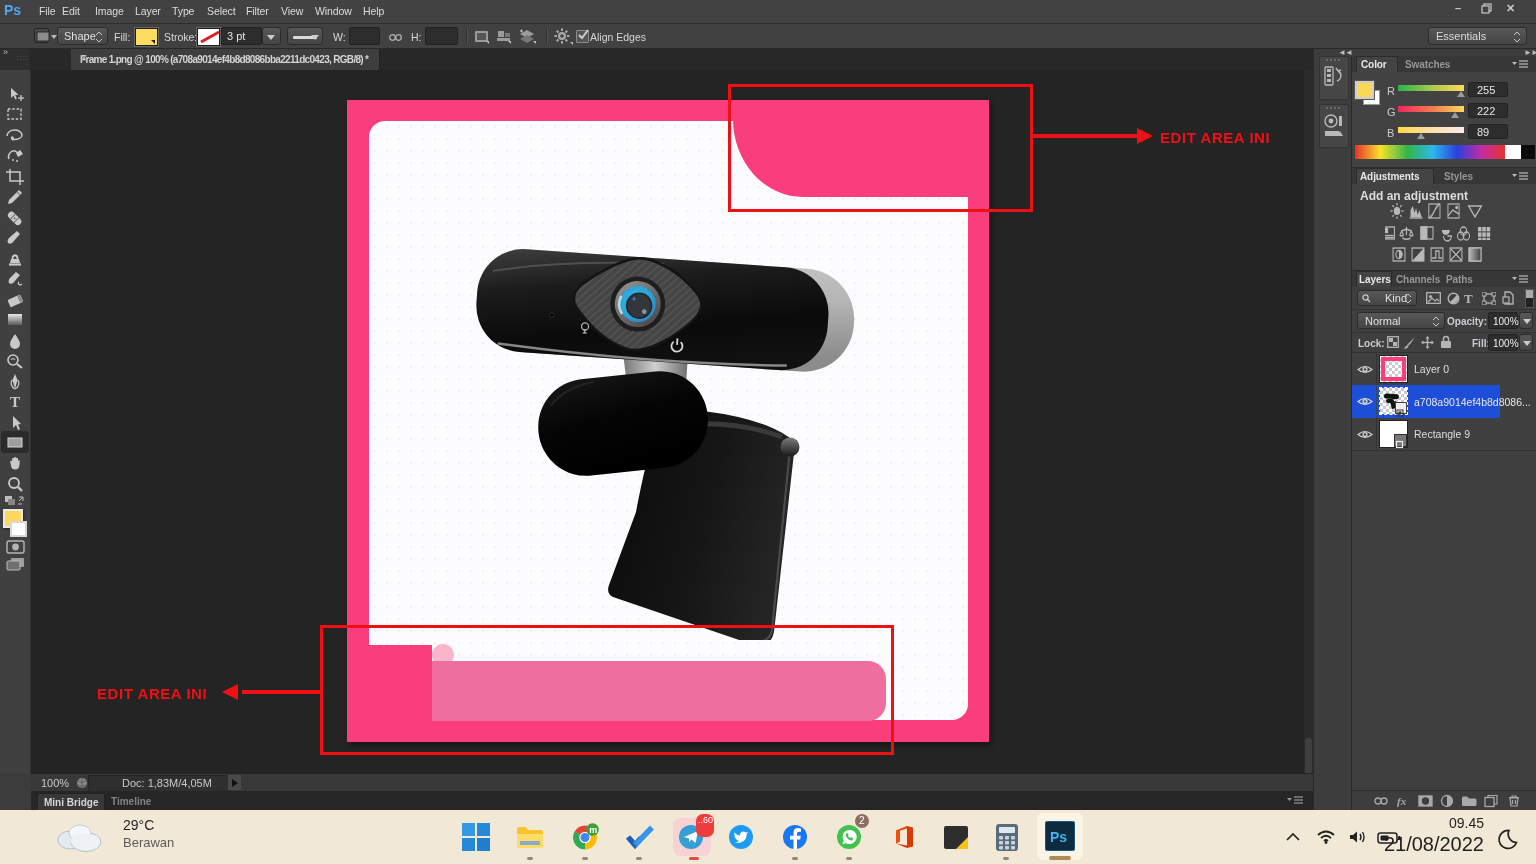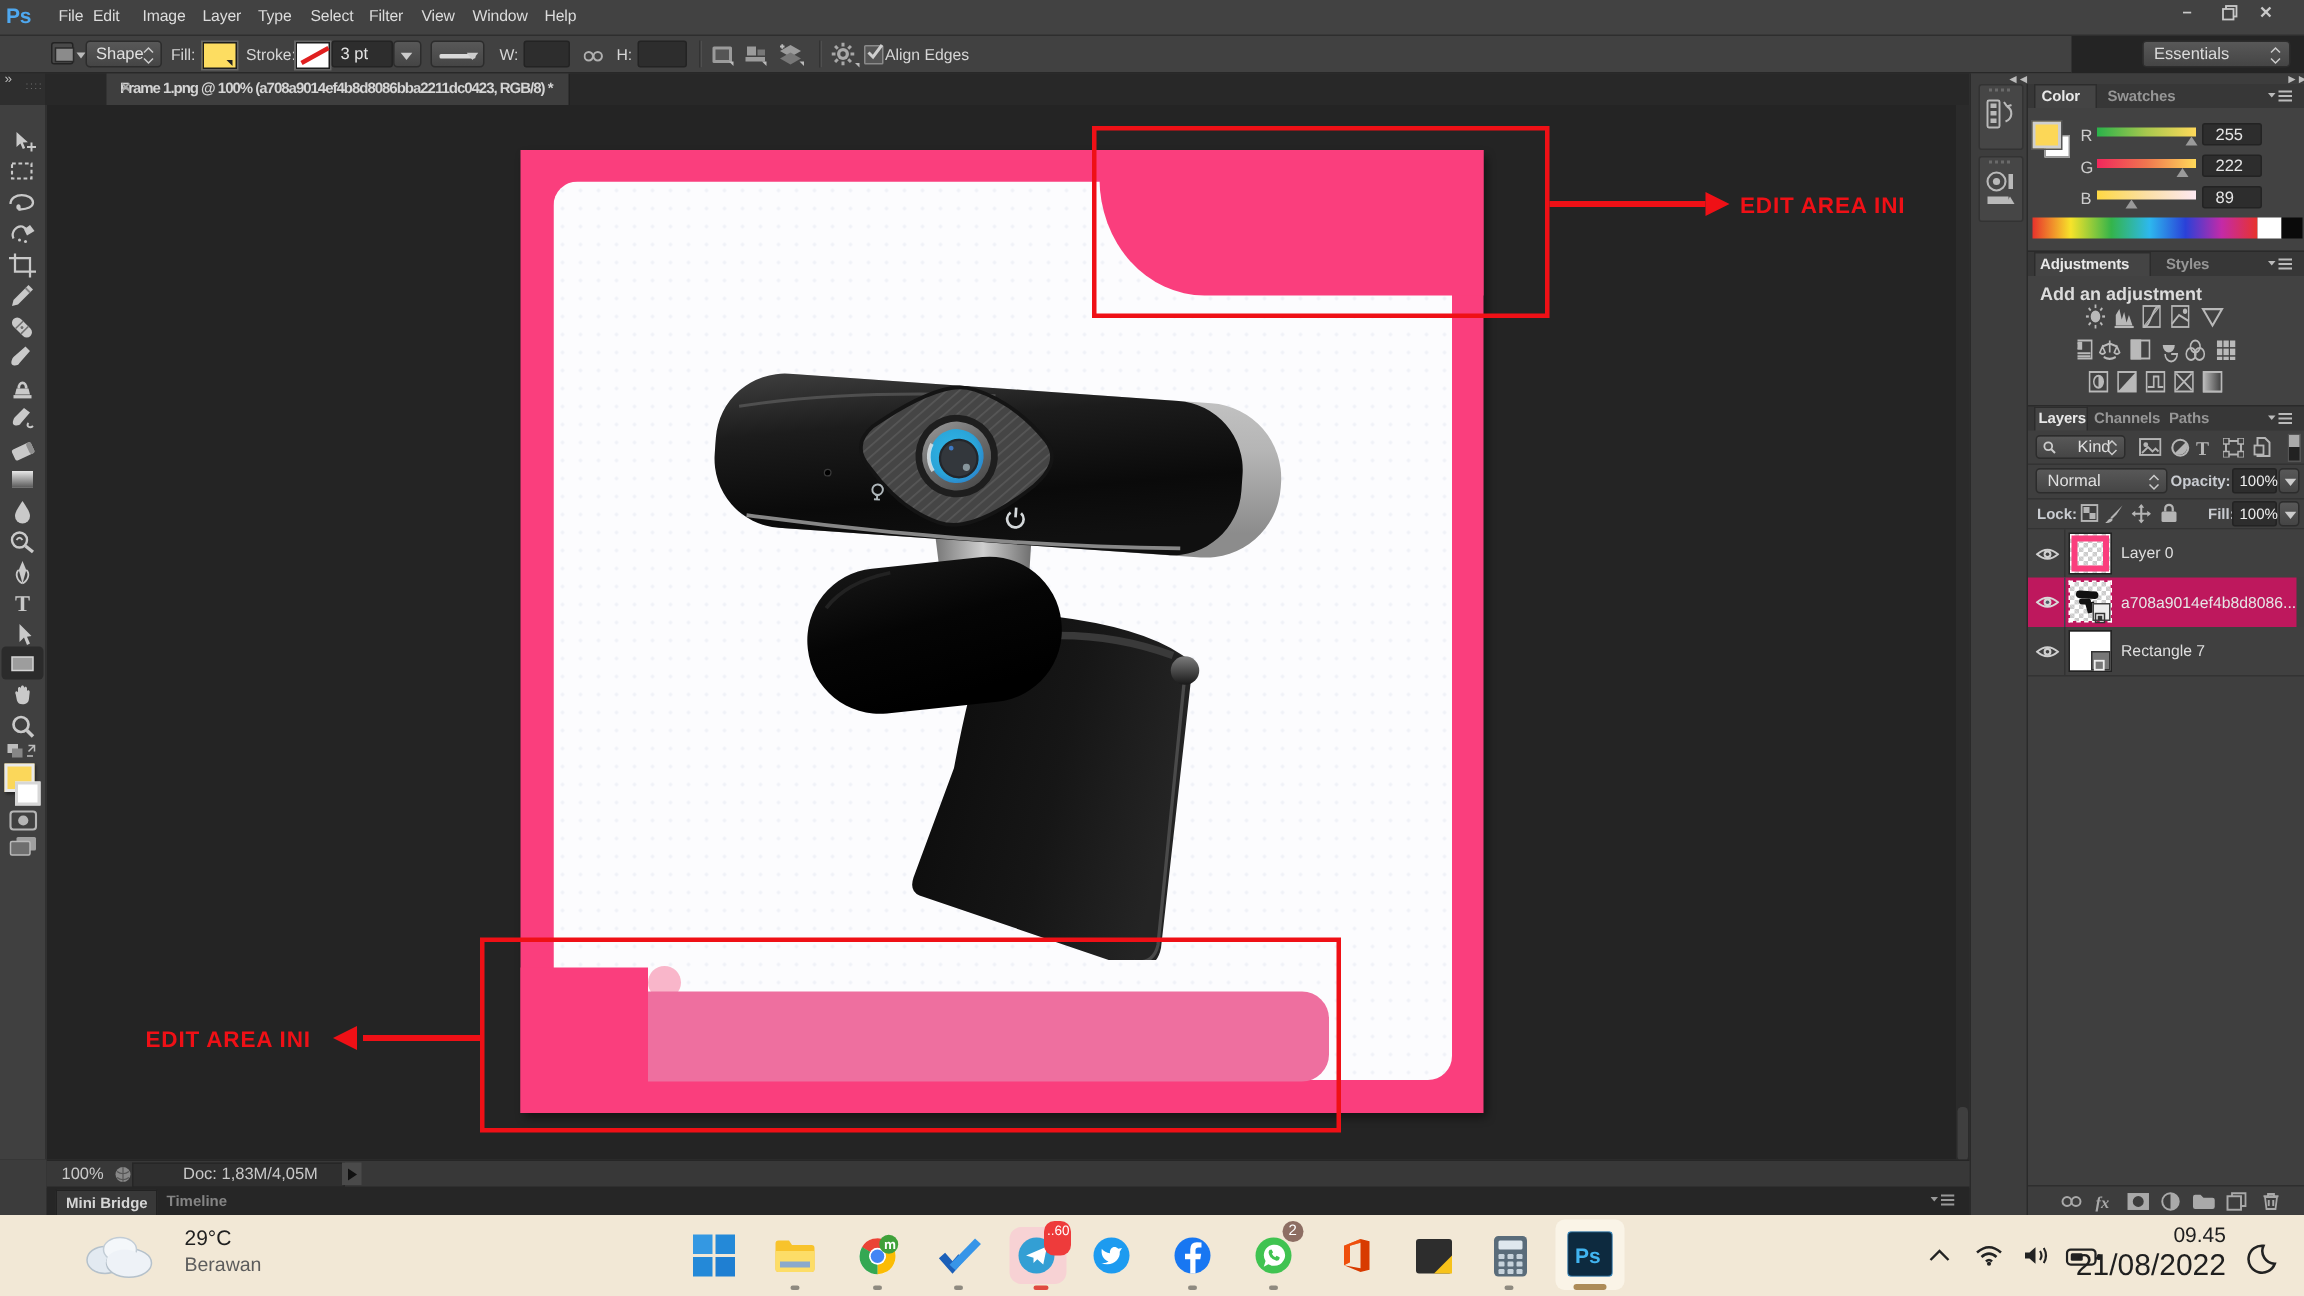--- a/index.html
+++ b/index.html
@@ -3,21 +3,21 @@
 <meta charset="utf-8">
 <style>
 html,body{margin:0;padding:0;}
 #page{position:relative;width:1536px;height:864px;background:#242424;font-family:"Liberation Sans",sans-serif;overflow:hidden;}
 .abs{position:absolute;}
 
 #menubar{position:absolute;left:0;top:0;width:1536px;height:23px;background:#424242;border-bottom:1px solid #2e2e2e;}
 #menubar .mi{position:absolute;top:5px;font-size:10.5px;color:#dcdcdc;letter-spacing:-0.1px;}
 #pslogo{position:absolute;left:4px;top:2px;font-size:14px;font-weight:bold;color:#4fa8ef;letter-spacing:-0.2px;}
 .winbtn{position:absolute;top:2px;color:#c9c9c9;font-size:11px;}
-#optbar{position:absolute;left:0;top:24px;width:1381px;height:24px;background:#414141;border-bottom:1px solid #282828;}
+#optbar{position:absolute;left:0;top:24px;width:1536px;height:24px;background:#414141;border-bottom:1px solid #282828;}
 #optbar .lbl{position:absolute;top:7px;font-size:10.5px;color:#d6d6d6;}
 .combo{position:absolute;background:linear-gradient(#585858,#454545);border:1px solid #2c2c2c;border-radius:3px;box-sizing:border-box;}
 .well{position:absolute;background:#2d2d2d;border:1px solid #232323;border-radius:2px;box-sizing:border-box;}
 .vdiv{position:absolute;top:3px;width:1px;height:18px;background:#333;border-right:1px solid #4f4f4f;}
 
 #tabbar{position:absolute;left:0;top:49px;width:1536px;height:21px;background:#282828;}
 #doctab{position:absolute;left:71px;top:0px;width:308px;height:21px;background:#3e3e3e;border-right:1px solid #222;}
 #doctab span{position:absolute;left:9px;top:5px;font-size:10px;font-weight:bold;color:#d4d4d4;letter-spacing:-0.68px;white-space:nowrap;}
 
 #toolbar{position:absolute;left:0;top:70px;width:30px;height:703px;background:#404040;border-right:1px solid #303030;}
@@ -646,21 +646,21 @@
           <path d="M1 5.5 Q8 -0.5 15 5.5 Q8 11.5 1 5.5 Z" fill="none" stroke="#cfcfcf" stroke-width="1.2"></path>
           <circle cx="8" cy="5.5" r="2.6" fill="#cfcfcf"></circle>
           <circle cx="8" cy="5.5" r="1.2" fill="#404040"></circle>
         </svg>
       <div style="position:absolute;left:24px;top:0;width:1px;height:32px;background:#333;"></div>
       <div style="position:absolute;left:28px;top:3px;width:27px;height:26px;background:#fff;background-image:linear-gradient(45deg,#ccc 25%,transparent 25%,transparent 75%,#ccc 75%),linear-gradient(45deg,#ccc 25%,transparent 25%,transparent 75%,#ccc 75%);background-size:6px 6px;background-position:0 0,3px 3px;outline:1px solid #222;">
         <div style="position:absolute;left:1px;top:1px;width:25px;height:24px;border:4px solid #fa3e7d;box-sizing:border-box;"></div>
       </div>
       <span style="position:absolute;left:62px;top:10px;font-size:10.5px;color:#dedede;">Layer 0</span>
     </div>
-    <div id="lrow2" class="abs" style="left:0;top:336px;width:179px;height:33px;background:#be185d;">
+    <div id="lrow2" class="abs" style="left:0;top:336px;width:148px;height:33px;background:#1d4ed8;">
       <svg width="16" height="11" style="position:absolute;left:5px;top:11px;">
           <path d="M1 5.5 Q8 -0.5 15 5.5 Q8 11.5 1 5.5 Z" fill="none" stroke="#d8d8d8" stroke-width="1.2"></path>
           <circle cx="8" cy="5.5" r="2.6" fill="#d8d8d8"></circle>
           <circle cx="8" cy="5.5" r="1.2" fill="#4e5a66"></circle>
         </svg>
       <div style="position:absolute;left:24px;top:0;width:1px;height:33px;background:#3a4650;"></div>
       <div style="position:absolute;left:28px;top:3px;width:27px;height:26px;background:#fff;background-image:linear-gradient(45deg,#ccc 25%,transparent 25%,transparent 75%,#ccc 75%),linear-gradient(45deg,#ccc 25%,transparent 25%,transparent 75%,#ccc 75%);background-size:6px 6px;background-position:0 0,3px 3px;outline:1.5px dashed #fff;">
         <svg width="26" height="26">
             <rect x="4" y="6" width="15" height="5" rx="2.5" fill="#111" transform="rotate(4 12 8)"></rect>
             <rect x="6" y="11" width="8" height="4" rx="2" fill="#111"></rect>
@@ -678,21 +678,21 @@
           <path d="M1 5.5 Q8 -0.5 15 5.5 Q8 11.5 1 5.5 Z" fill="none" stroke="#cfcfcf" stroke-width="1.2"></path>
           <circle cx="8" cy="5.5" r="2.6" fill="#cfcfcf"></circle>
           <circle cx="8" cy="5.5" r="1.2" fill="#404040"></circle>
         </svg>
       <div style="position:absolute;left:24px;top:0;width:1px;height:32px;background:#333;"></div>
       <div style="position:absolute;left:28px;top:3px;width:27px;height:26px;background:#fff;outline:1px solid #222;">
         <div style="position:absolute;right:0px;bottom:0px;width:11px;height:11px;background:#777;border:1px solid #333;"><svg width="9" height="9">
               <rect x="1.5" y="1.5" width="6" height="6" fill="none" stroke="#eee" stroke-width="1.2"></rect>
             </svg></div>
       </div>
-      <span style="position:absolute;left:62px;top:10px;font-size:10.5px;color:#dedede;">Rectangle 7</span>
+      <span style="position:absolute;left:62px;top:10px;font-size:10.5px;color:#dedede;">Rectangle 9</span>
     </div>
     <div class="abs" style="left:0;top:401px;width:185px;height:1px;background:#333;"></div>
 
     <div class="abs" style="left:0;top:741px;width:185px;height:20px;background:#3d3d3d;border-top:1px solid #2e2e2e;" id="layerbottom">
       <svg width="160" height="16" style="position:absolute;left:20px;top:2px;">
         <g fill="none" stroke="#a9a9a9" stroke-width="1.3">
           <circle cx="6" cy="8" r="3"></circle>
             <circle cx="12" cy="8" r="3"></circle>
           <text x="25" y="12" font-size="11" font-style="italic" font-weight="bold" fill="#a9a9a9" stroke="none" font-family="Liberation Serif">fx</text>
           <rect x="47" y="3" width="13" height="10" fill="#a9a9a9"></rect>

